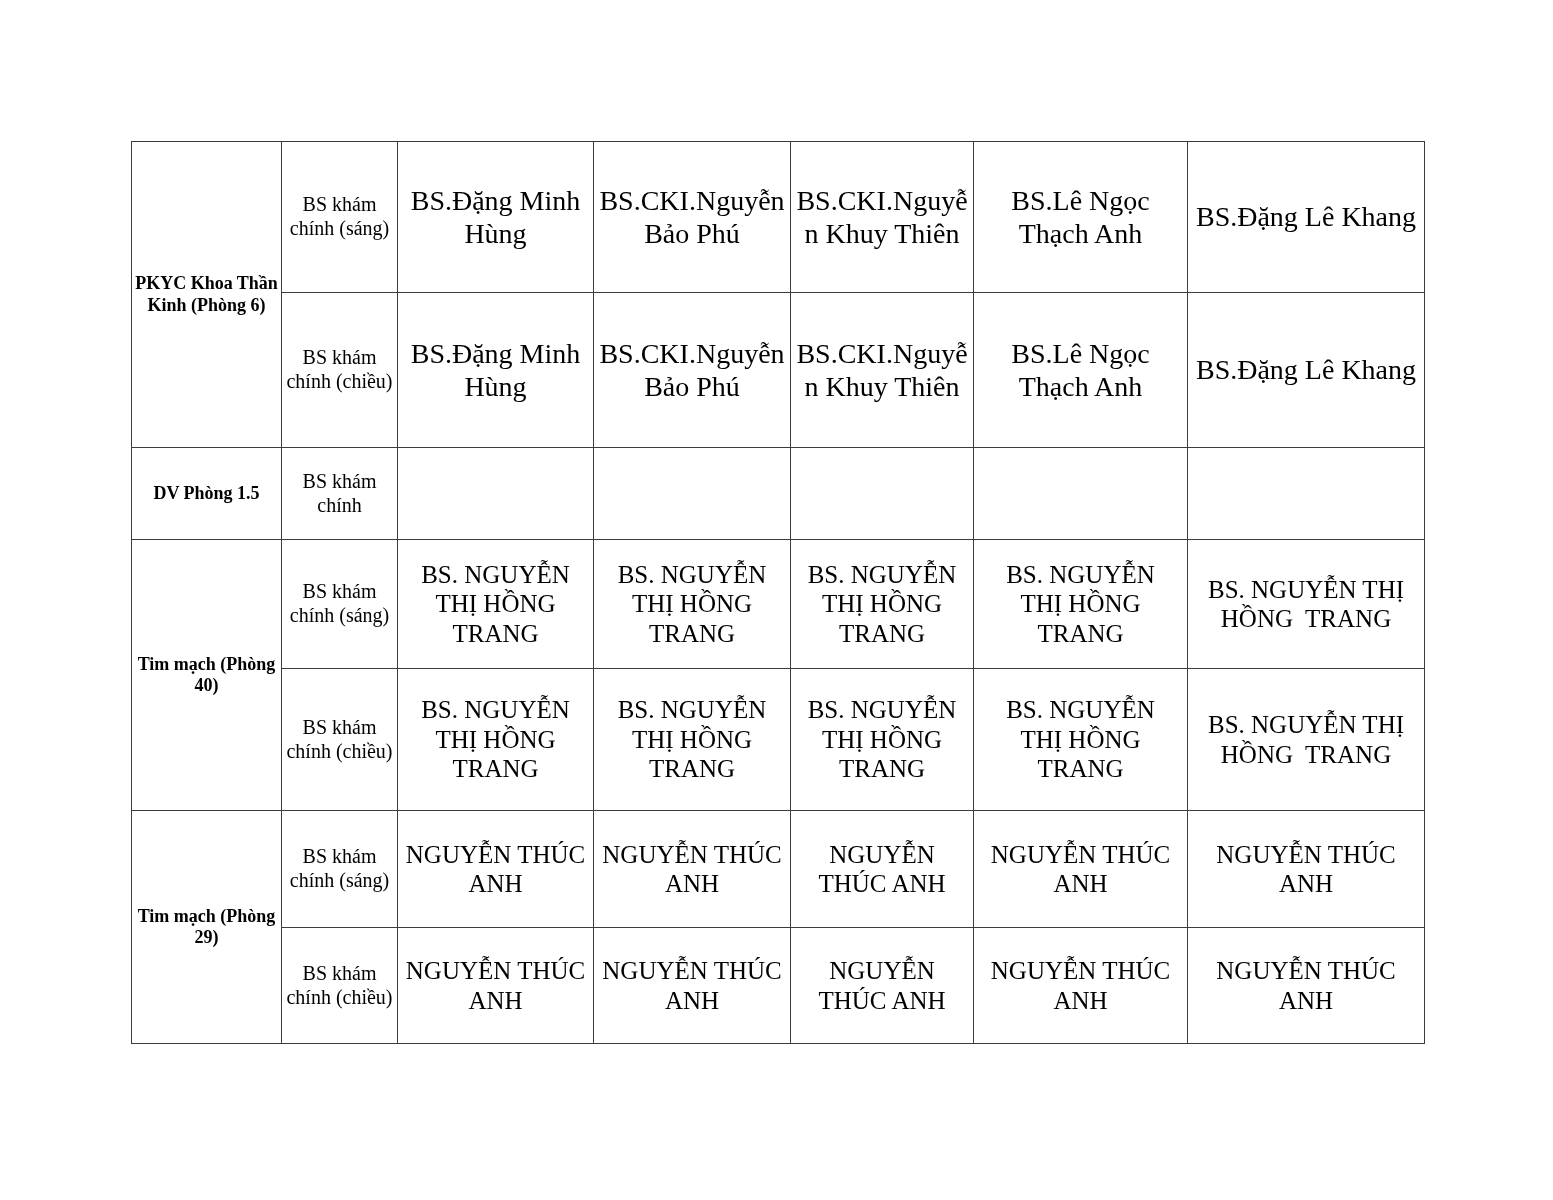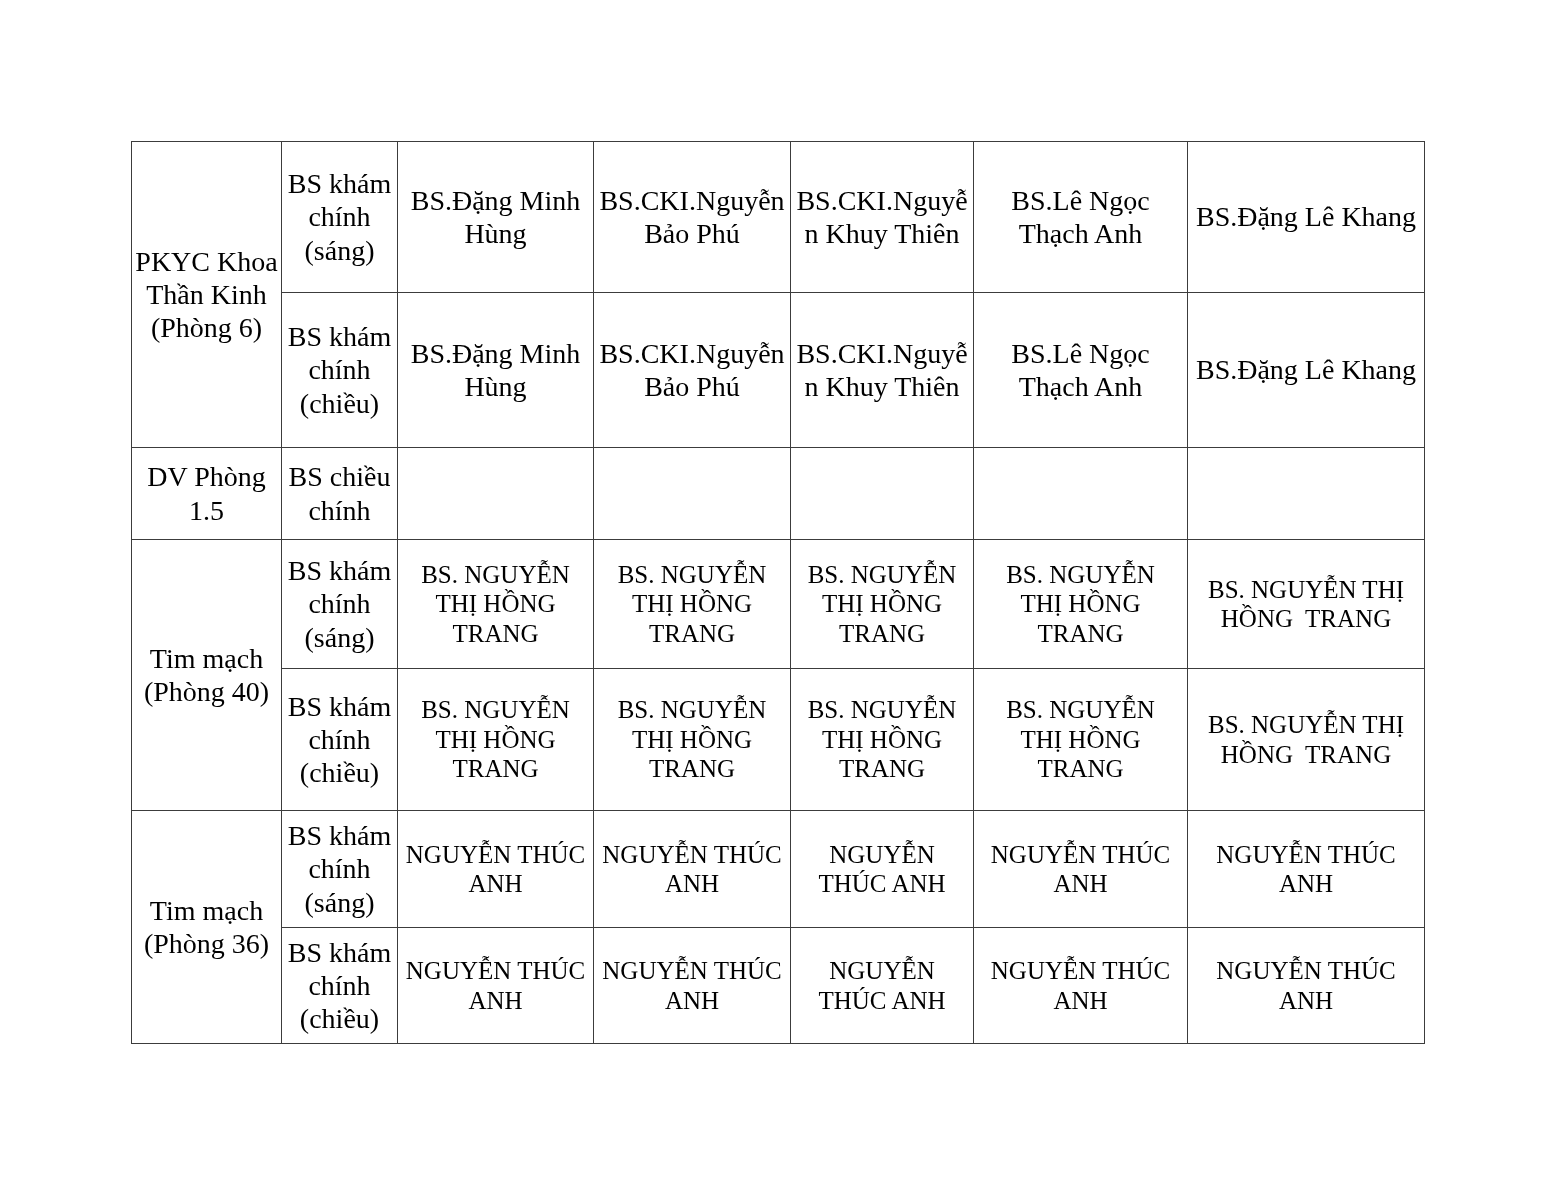--- a/index.html
+++ b/index.html
@@ -27,26 +27,26 @@
   table.schedule td {
     border: 1.5px solid var(--border-color, #3c3c3c);
     text-align: center;
     vertical-align: middle;
     line-height: 1.18;
     padding: 0 3px;
     overflow-wrap: anywhere;
     white-space: pre-wrap;
   }
   td.room {
-    font-weight: normal;
-    font-size: 28px;
+    font-weight: bold;
+    font-size: 18px;
     padding: 0 2px;
   }
   td.shift {
-    font-size: 28px;
+    font-size: 20px;
     padding: 0 9px;
   }
   td.doc-lg {
     font-size: 28px;
   }
   td.doc-caps {
     font-size: 25px;
     line-height: 1.3;
   }
   td.doc-caps.narrow {
@@ -83,21 +83,21 @@
       <td class="shift">BS khám chính (chiều)</td>
       <td class="doc-lg">BS.Đặng Minh Hùng</td>
       <td class="doc-lg">BS.CKI.Nguyễn Bảo Phú</td>
       <td class="doc-lg">BS.CKI.Nguyễn Khuy Thiên</td>
       <td class="doc-lg">BS.Lê Ngọc Thạch Anh</td>
       <td class="doc-lg">BS.Đặng Lê Khang</td>
     </tr>
 
     <tr style="height:92px">
       <td class="room">DV Phòng 1.5</td>
-      <td class="shift">BS chiều chính</td>
+      <td class="shift">BS khám chính</td>
       <td class="doc-lg"></td>
       <td class="doc-lg"></td>
       <td class="doc-lg"></td>
       <td class="doc-lg"></td>
       <td class="doc-lg"></td>
     </tr>
 
     <tr style="height:129px">
       <td class="room" rowspan="2">Tim mạch (Phòng 40)</td>
       <td class="shift">BS khám chính (sáng)</td>
@@ -111,21 +111,21 @@
     <tr style="height:142px">
       <td class="shift">BS khám chính (chiều)</td>
       <td class="doc-caps">BS. NGUYỄN THỊ HỒNG TRANG</td>
       <td class="doc-caps">BS. NGUYỄN THỊ HỒNG TRANG</td>
       <td class="doc-caps">BS. NGUYỄN THỊ HỒNG TRANG</td>
       <td class="doc-caps narrow">BS. NGUYỄN THỊ HỒNG TRANG</td>
       <td class="doc-caps">BS. NGUYỄN THỊ HỒNG  TRANG</td>
     </tr>
 
     <tr style="height:117px">
-      <td class="room" rowspan="2">Tim mạch (Phòng 36)</td>
+      <td class="room" rowspan="2">Tim mạch (Phòng 29)</td>
       <td class="shift">BS khám chính (sáng)</td>
       <td class="doc-caps">NGUYỄN THÚC ANH</td>
       <td class="doc-caps">NGUYỄN THÚC ANH</td>
       <td class="doc-caps">NGUYỄN THÚC ANH</td>
       <td class="doc-caps">NGUYỄN THÚC ANH</td>
       <td class="doc-caps">NGUYỄN THÚC ANH</td>
     </tr>
 
     <tr style="height:116px">
       <td class="shift">BS khám chính (chiều)</td>

